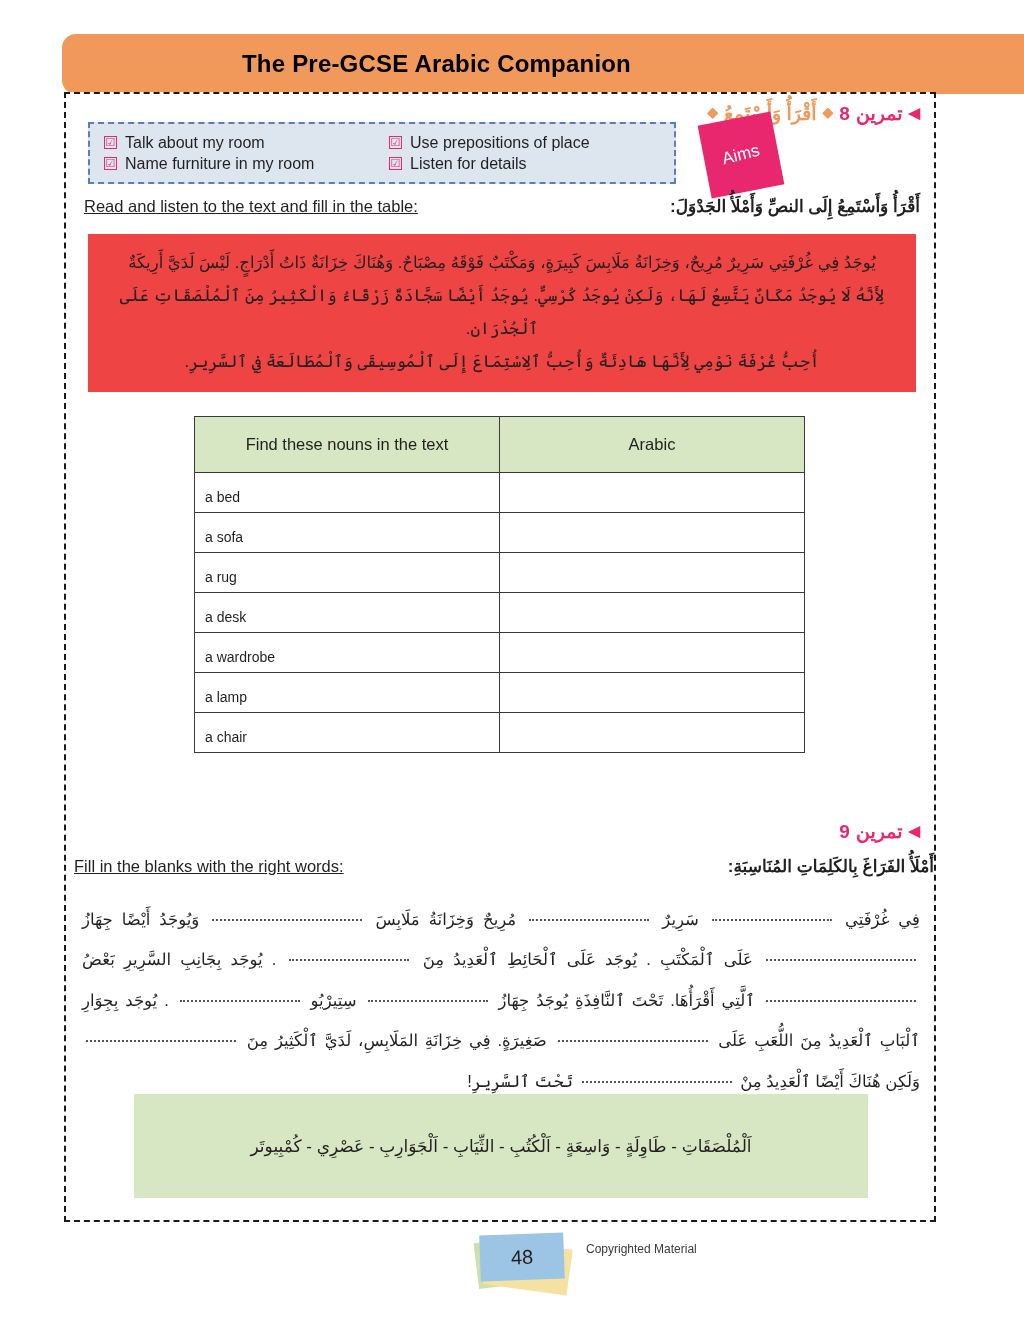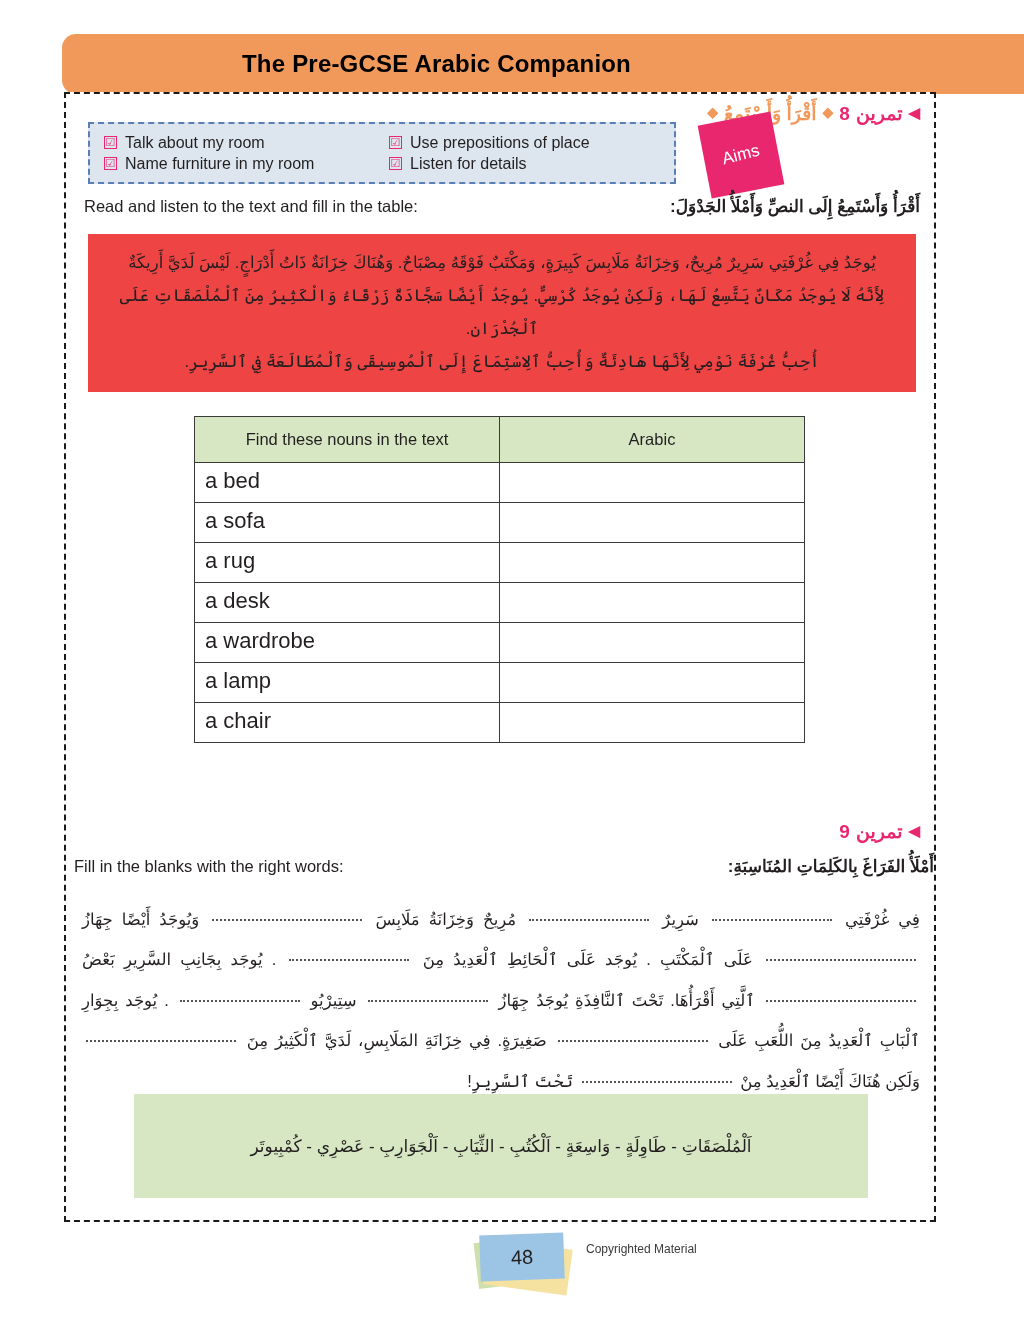--- a/index.html
+++ b/index.html
@@ -132,21 +132,21 @@
   
   .instr-row {
     position: absolute;
     left: 18px;
     right: 14px;
     top: 102px;
     display: flex;
     justify-content: space-between;
     align-items: baseline;
   }
-  .instr-en { font-size: 16.5px; color: #231f20; }
+  .instr-en { font-size: 16.5px; color: #231f20; text-decoration: underline; }
   .instr-ar {
     font-size: 17px;
     font-weight: bold;
     direction: rtl;
     color: #231f20;
   }
 
   
   .passage {
     position: absolute;
@@ -177,28 +177,28 @@
   .nouns-table th, .nouns-table td {
     border: 1.6px solid #3a3a3a;
     height: 40px;
     box-sizing: border-box;
   }
   .nouns-table th {
     background: #d7e6c3;
     font-weight: normal;
     font-size: 16.5px;
     text-align: center;
-    height: 46px;
+    height: 56px;
   }
   .nouns-table td.en {
     text-align: left;
     padding-left: 10px;
-    font-size: 22px;
+    font-size: 14px;
     vertical-align: top;
-    padding-top: 5px;
+    padding-top: 16px;
   }
   .nouns-table td.ar { background: #ffffff; }
   .col-en { width: 305px; }
   .col-ar { width: 305px; }
 
   
   .ex9-title {
     position: absolute;
     right: 14px;
     top: 726px;

